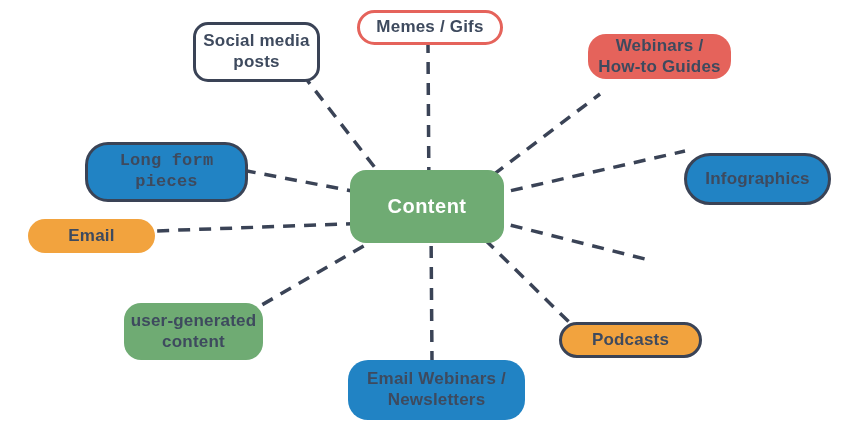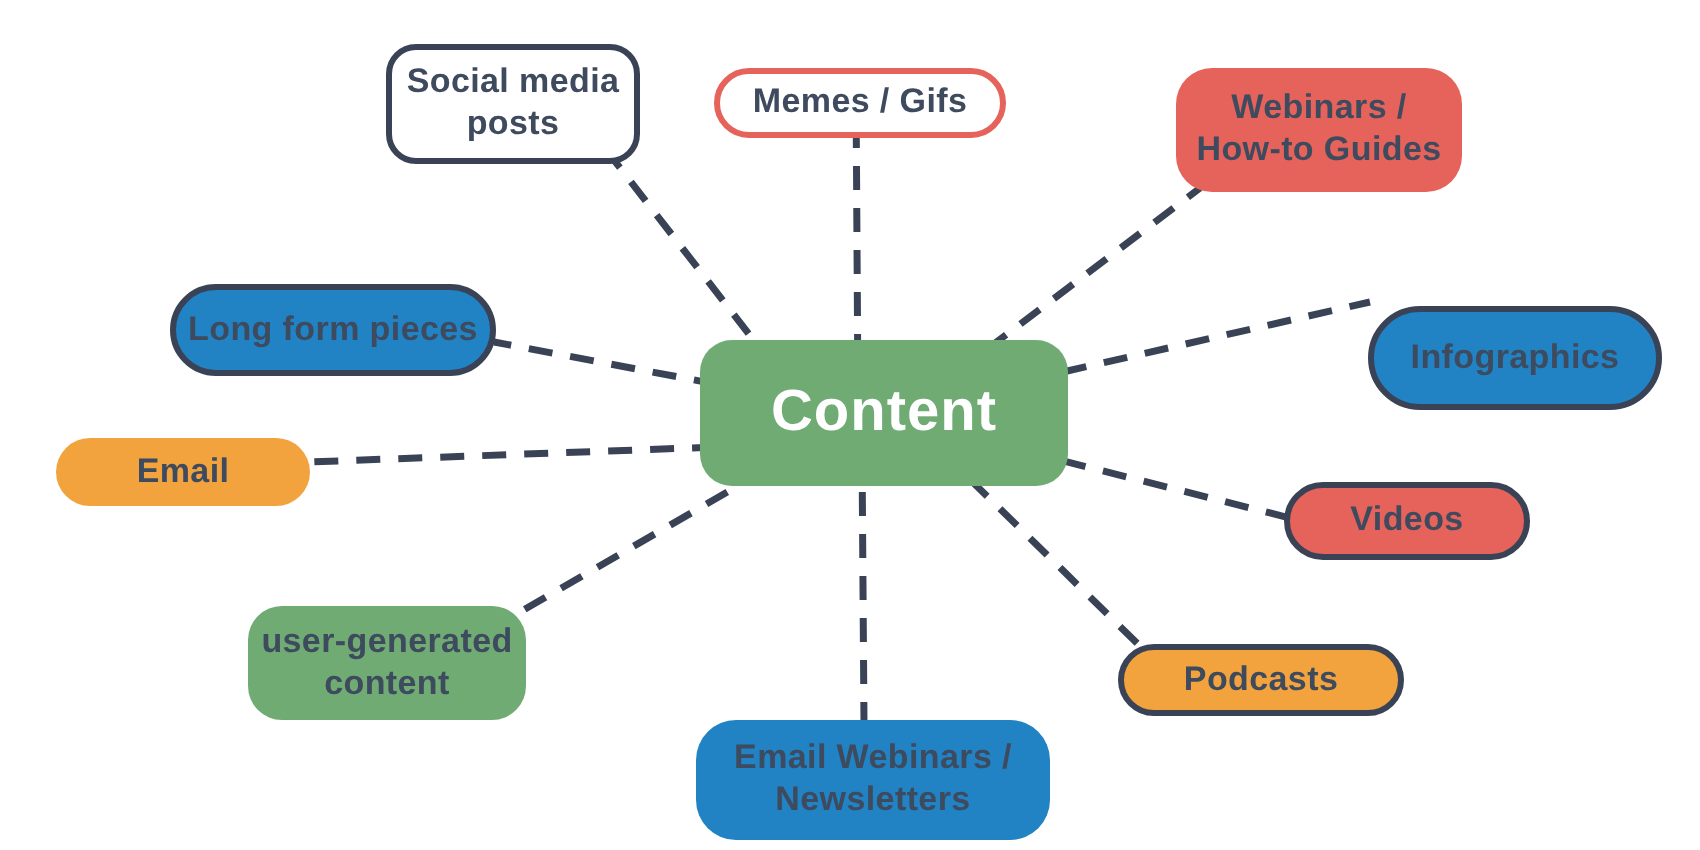--- a/index.html
+++ b/index.html
@@ -31,35 +31,35 @@
     box-sizing: border-box;
     font-weight: bold;
     font-size: 17px;
     line-height: 1.22;
     letter-spacing: 0.2px;
     color: #3e4a5e;
     border: none;
     padding: 2px 6px;
   }
   .node-center {
-    left: 350px; top: 170px; width: 184px; height: 73px;
+    left: 350px; top: 170px; width: 154px; height: 73px;
     border-radius: 16px;
-    font-size: 29px;
+    font-size: 20px;
     letter-spacing: 0.5px;
   }
-  .n-memes        { left: 357px; top:  10px; width: 146px; height: 35px; border-radius: 18px; margin-top: 24px; }
+  .n-memes        { left: 357px; top:  10px; width: 146px; height: 35px; border-radius: 18px; }
   .n-social       { left: 193px; top:  22px; width: 127px; height: 60px; border-radius: 15px; }
-  .n-webinars     { left: 588px; top:  34px; width: 143px; height: 62px; border-radius: 18px; }
+  .n-webinars     { left: 588px; top:  34px; width: 143px; height: 45px; border-radius: 18px; }
   .n-infographics { left: 684px; top: 125px; width: 147px; height: 52px; border-radius: 26px; margin-top: 28px; }
   .n-videos       { left: 642px; top: 241px; width: 123px; height: 39px; border-radius: 20px; }
   .n-podcasts     { left: 559px; top: 322px; width: 143px; height: 36px; border-radius: 24px; }
   .n-email        { left: 348px; top: 360px; width: 177px; height: 60px; border-radius: 20px; }
   .n-ugc          { left: 124px; top: 303px; width: 139px; height: 57px; border-radius: 17px; }
   .n-blogs        { left:  28px; top: 219px; width: 127px; height: 34px; border-radius: 17px; }
-  .n-longform     { left:  85px; top: 142px; width: 163px; height: 46px; border-radius: 23px; }
+  .n-longform     { left:  85px; top: 142px; width: 163px; height: 60px; border-radius: 23px; font-family: Liberation Mono, monospace; }
 </style>
 </head>
 <body>
 
 <div class="canvas">
 
   <svg class="connectors" viewBox="0 0 850 425" aria-hidden="true">
     <line x1="429" y1="200" x2="428" y2="45" style="stroke: rgb(58, 67, 86);"></line>
     <line x1="400" y1="200" x2="307" y2="80" style="stroke: rgb(58, 67, 86);"></line>
     <line x1="460" y1="200" x2="600" y2="94" style="stroke: rgb(58, 67, 86);"></line>
@@ -85,23 +85,20 @@
   </div>
 
   <div class="node n-webinars" style="background: rgb(229, 99, 91); color: rgb(62, 74, 94);">
     <span>Webinars / How-to Guides</span>
   </div>
 
   <div class="node n-infographics" style="background: rgb(33, 131, 196); color: rgb(62, 74, 94); border: 3px solid rgb(58, 67, 86);">
     <span>Infographics</span>
   </div>
 
-  <div class="node n-videos" style="background: rgb(229, 99, 91); color: rgb(62, 74, 94); border: 3px solid rgb(58, 67, 86);">
-    <span>Videos</span>
-  </div>
 
   <div class="node n-podcasts" style="background: rgb(242, 163, 62); color: rgb(62, 74, 94); border: 3px solid rgb(58, 67, 86);">
     <span>Podcasts</span>
   </div>
 
   <div class="node n-email" style="background: rgb(33, 131, 196); color: rgb(62, 74, 94);">
     <span>Email Webinars / Newsletters</span>
   </div>
 
   <div class="node n-ugc" style="background: rgb(111, 171, 115); color: rgb(62, 74, 94);">

